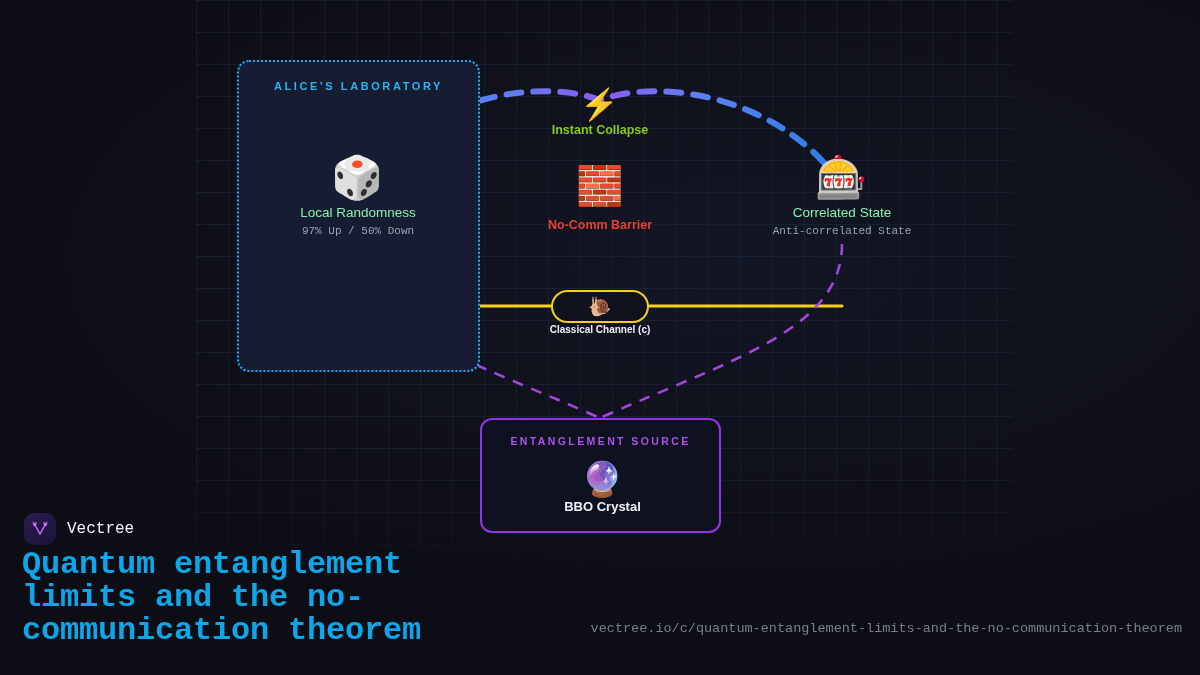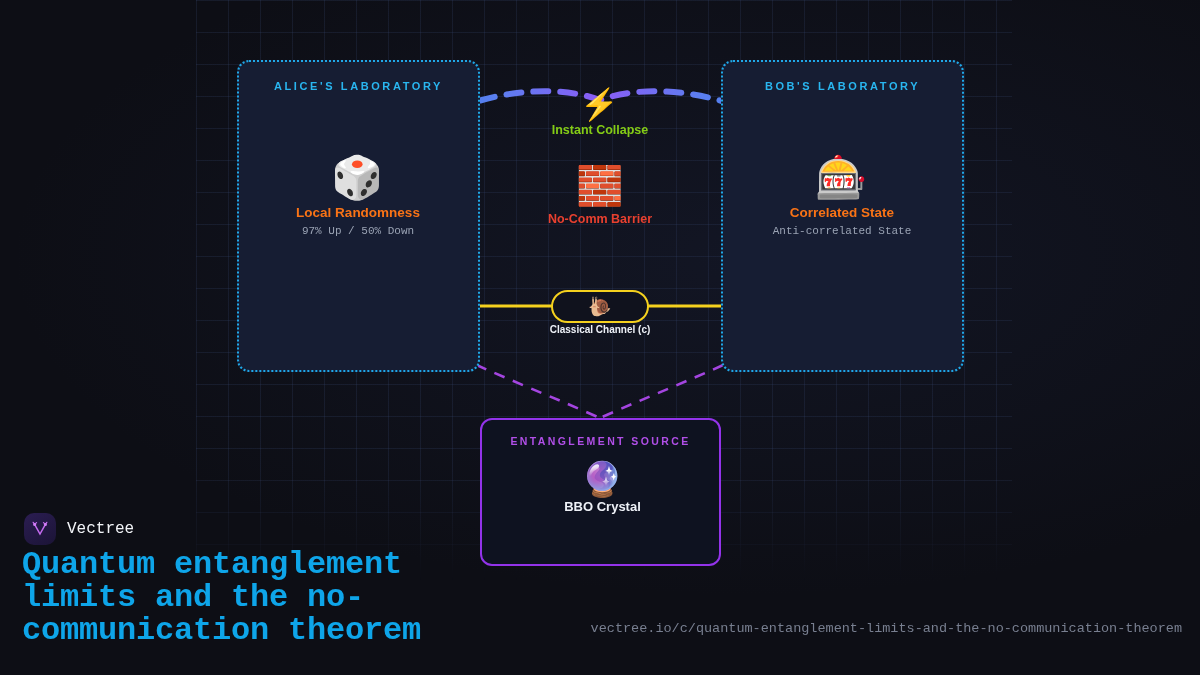--- a/index.html
+++ b/index.html
@@ -44,21 +44,21 @@
     text-align:center;
     color:#29b6f0;
     font-size:11px; font-weight:700; letter-spacing:2.6px;
     font-family:"Liberation Sans", sans-serif;
   }
 
   .node { position:absolute; width:200px; text-align:center; }
   .node .emoji { font-size:42px; line-height:46px; display:block; }
   .node .nlabel {
     display:block; margin-top:4px;
-    color:#f97316; font-size:13.5px; font-weight:700;
+    color:#86efac; font-size:13.5px; font-weight:400;
     font-family:"Liberation Sans", sans-serif;
   }
   .node .nsub {
     display:block; margin-top:5px;
     color:#9aa3b4; font-size:11px;
     font-family:"Liberation Mono", monospace;
   }
 
   #node-alice { left:258px; top:155px; }
   #node-bob   { left:742px; top:155px; }
@@ -68,41 +68,41 @@
   #collapse .emoji { font-size:31px; line-height:33px; display:block; }
   #collapse .clabel {
     display:block; margin-top:2px;
     color:#84cc16; font-size:12.5px; font-weight:700;
   }
 
   
   #barrier { position:absolute; left:500px; top:165px; width:200px; text-align:center; }
   #barrier .emoji { font-size:38px; line-height:42px; display:block; }
   #barrier .blabel {
-    display:block; margin-top:5px;
+    display:block; margin-top:11px;
     color:#e8402f; font-size:12.5px; font-weight:700;
   }
 
   
   #channel-pill {
     position:absolute; left:551px; top:290px;
     width:98px; height:33px;
     border:2px solid #f5d11e; border-radius:17px;
     background:#10121d;
     display:flex; align-items:center; justify-content:center;
   }
   #channel-pill .emoji { font-size:19px; line-height:19px; }
   #channel-label {
     position:absolute; left:500px; top:324px; width:200px; text-align:center;
     color:#eef1f7; font-size:10px; font-weight:700;
   }
 
   
   #ent-box {
-    position:absolute; left:480px; top:418px; width:241px; height:148px;
+    position:absolute; left:480px; top:418px; width:241px; height:115px;
     background:#0e1220;
     border:2px solid #9333ea; border-radius:12px;
   }
   #ent-title {
     position:absolute; left:0; right:0; top:15px; text-align:center;
     color:#b14fe8; font-size:10.5px; font-weight:700; letter-spacing:2.4px;
   }
   #ent-node { position:absolute; left:20px; top:40px; width:201px; text-align:center; }
   #ent-node .emoji { font-size:34px; line-height:38px; display:block; }
   #ent-node .nlabel {
@@ -165,23 +165,20 @@
 
   <div class="lab" id="lab-alice">
     <div class="lab-title">ALICE'S LABORATORY</div>
   </div>
   <div class="node" id="node-alice">
     <span class="emoji">🎲</span>
     <span class="nlabel">Local Randomness</span>
     <span class="nsub">97% Up / 50% Down</span>
   </div>
 
-  <div class="lab" id="lab-bob">
-    <div class="lab-title">BOB'S LABORATORY</div>
-  </div>
   <div class="node" id="node-bob">
     <span class="emoji">🎰</span>
     <span class="nlabel">Correlated State</span>
     <span class="nsub">Anti-correlated State</span>
   </div>
 
   <div id="collapse">
     <span class="emoji">⚡</span>
     <span class="clabel">Instant Collapse</span>
   </div>

